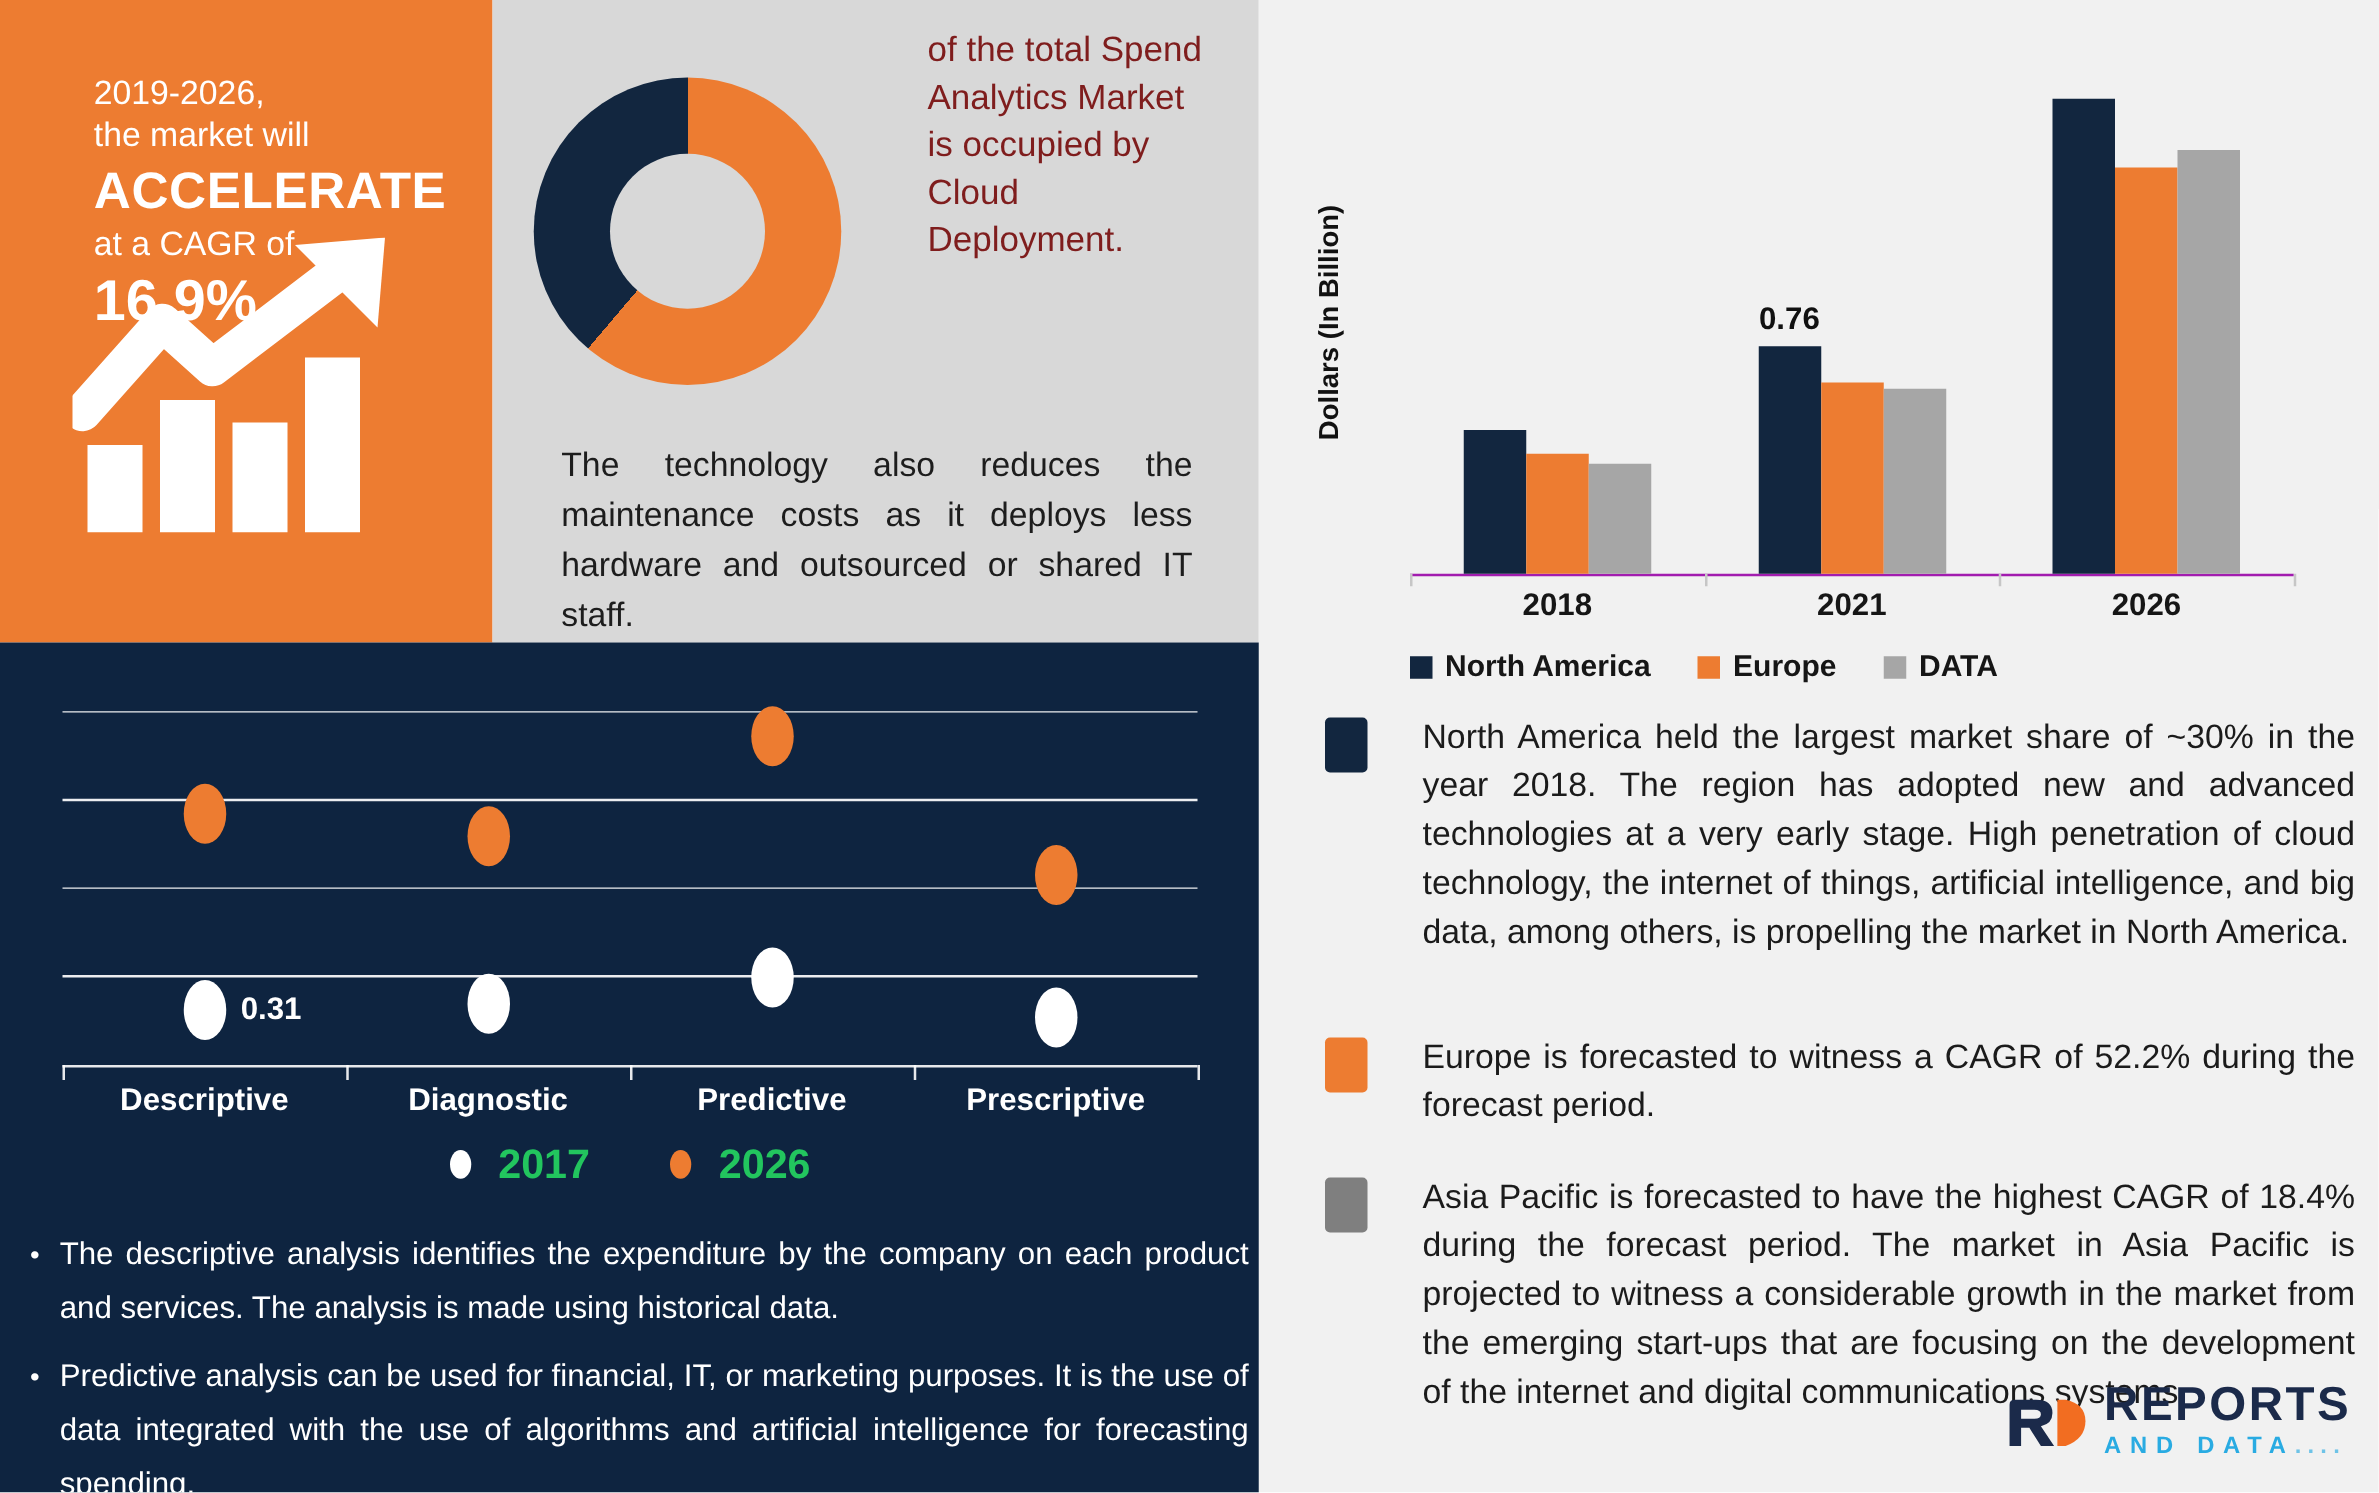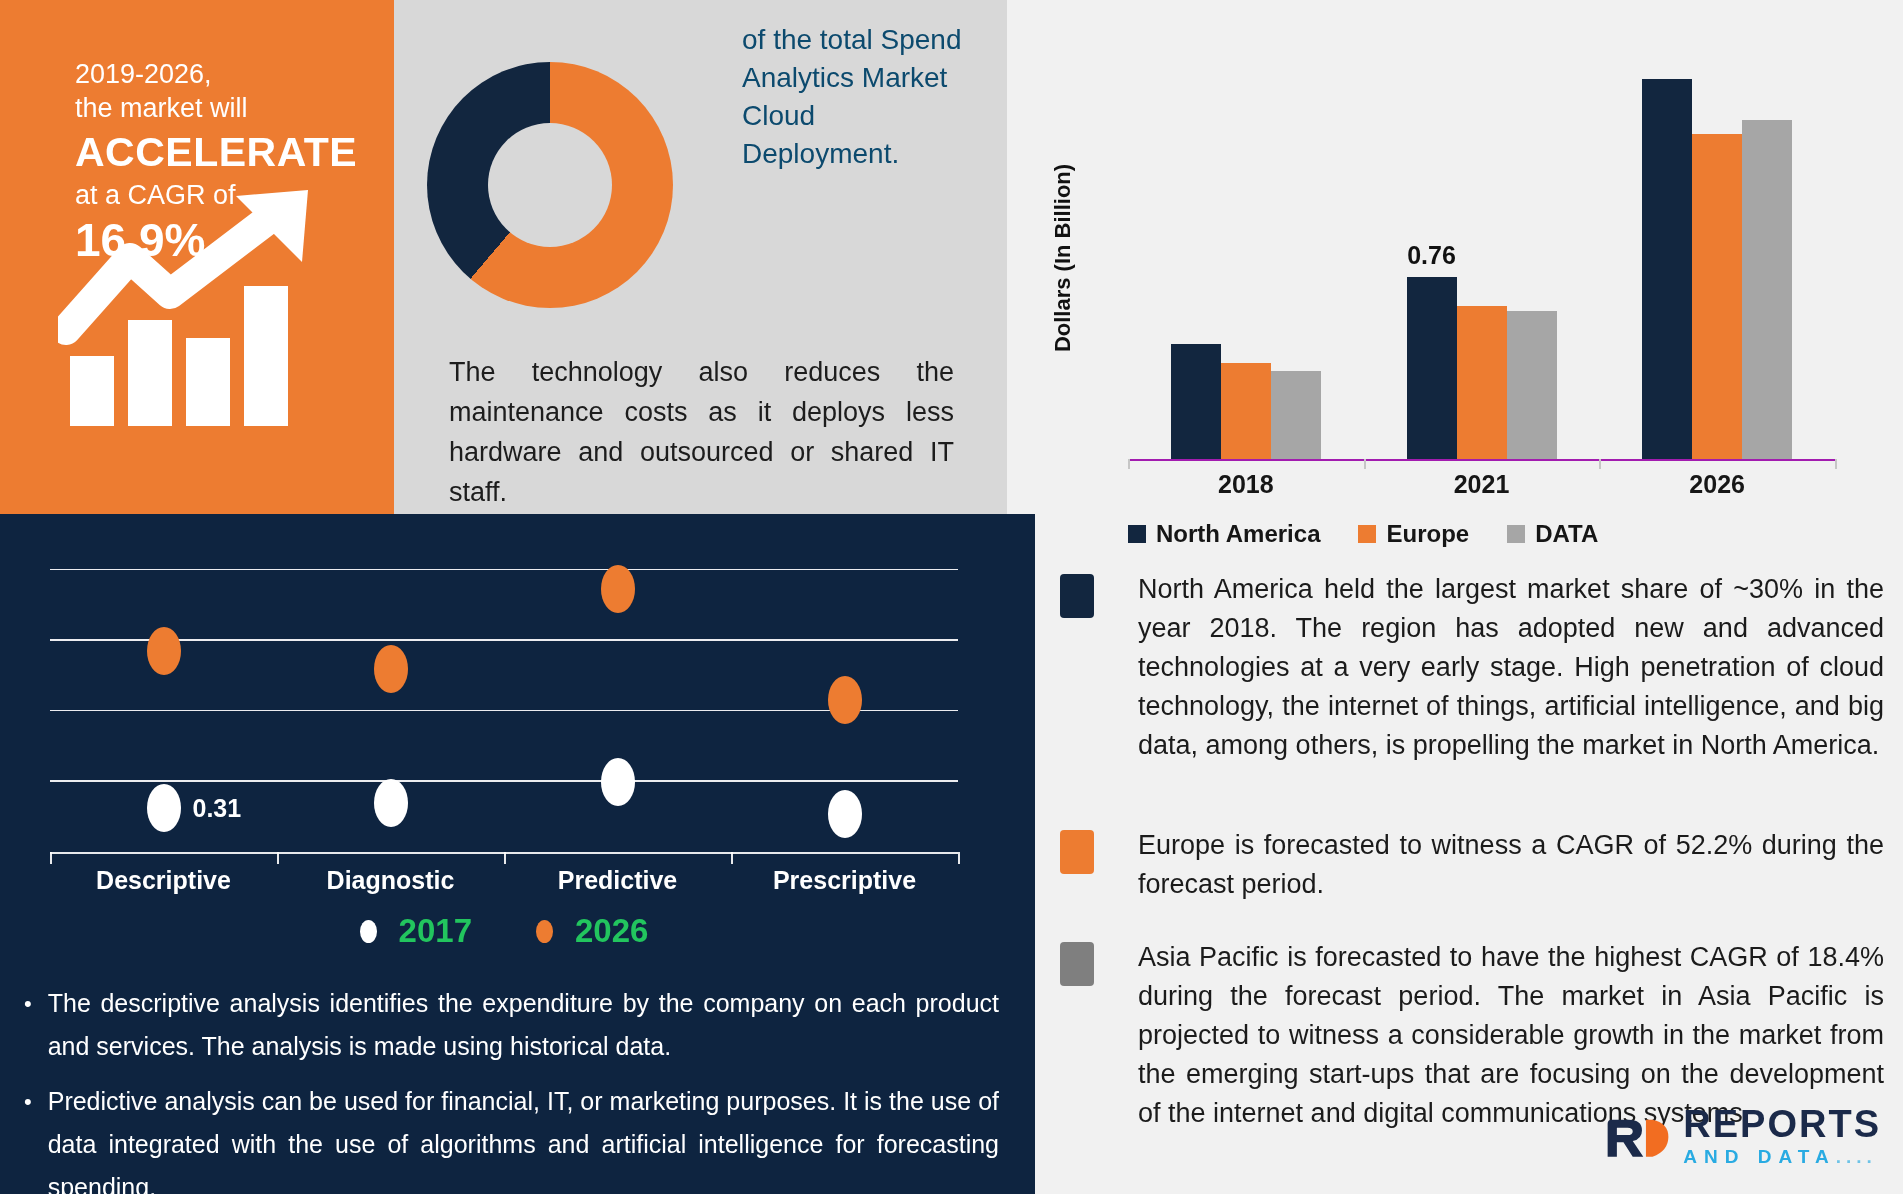--- a/index.html
+++ b/index.html
@@ -2,36 +2,36 @@
 <html><head>
 <meta charset="utf-8">
 <style>
   html,body{margin:0;padding:0;background:#ffffff;}
   .canvas{position:relative;width:1903px;height:1194px;overflow:hidden;
           font-family:"Liberation Sans", sans-serif;}
   
   .panel-orange{position:absolute;left:0;top:0;width:394px;height:514px;background:#ed7c31;}
   .panel-donut{position:absolute;left:394px;top:0;width:613px;height:514px;background:#d8d8d8;}
   .panel-right{position:absolute;left:1007px;top:0;width:896px;height:1194px;background:#f1f1f1;}
-  .panel-navy{position:absolute;left:0;top:514px;width:1007px;height:680px;background:#0e2440;padding-left:28px;}
+  .panel-navy{position:absolute;left:0;top:514px;width:1007px;height:680px;background:#0e2440;}
 
   
   .acc-text{position:absolute;left:75px;top:58px;color:#ffffff;line-height:1.25;}
   .acc-small{font-size:27px;font-weight:400;}
   .acc-big{font-size:41px;font-weight:700;letter-spacing:.5px;line-height:1.3;}
   .acc-pct{font-size:46px;font-weight:700;line-height:1.2;}
   .growth-icon{position:absolute;left:58px;top:190px;}
 
   
   .donut{position:absolute;left:33px;top:62px;width:246px;height:246px;border-radius:50%;}
   .donut-hole{position:absolute;left:50%;top:50%;width:124px;height:124px;border-radius:50%;
               background:#d8d8d8;transform:translate(-50%,-50%);}
   .donut-headline{position:absolute;left:348px;top:20px;width:248px;}
   .donut-pct{color:#ed7c31;font-size:47px;font-weight:700;}
-  .donut-line{color:#0c4a6e;font-size:28px;line-height:37px;margin-top:1px;}
+  .donut-line{color:#7f1d1d;font-size:28px;line-height:37px;margin-top:1px;}
   .donut-par{position:absolute;left:55px;top:352px;width:505px;color:#1d1d1d;
              font-size:27px;line-height:40px;text-align:justify;}
 
   
   .bar-ylab{position:absolute;left:56px;top:258px;transform:translate(-50%,-50%) rotate(-90deg);
             font-weight:700;font-size:22px;color:#111;white-space:nowrap;}
   .bar-plot{position:absolute;left:121px;top:60px;width:707px;height:399px;
             border-bottom:2px solid #a21caf;}
   .bar-groups{display:flex;height:100%;}
   .bar-cell{flex:1;display:flex;align-items:flex-end;justify-content:center;height:100%;}
@@ -103,20 +103,21 @@
     </svg>
   </div>
 
   <div class="panel-donut">
     <div class="donut" style="background: conic-gradient(rgb(237, 124, 49) 0deg, rgb(237, 124, 49) 61.2%, rgb(18, 38, 63) 61.2%, rgb(18, 38, 63) 100%);">
       <div class="donut-hole"></div>
     </div>
     <div class="donut-headline">
       <div class="donut-line">of the total Spend</div>
       <div class="donut-line">Analytics Market</div>
+      <div class="donut-line">is occupied by</div>
       <div class="donut-line">Cloud</div>
       <div class="donut-line">Deployment.</div>
     </div>
     <div class="donut-par">The technology also reduces the maintenance costs as it deploys less hardware and outsourced or shared IT staff.</div>
   </div>
 
   <div class="panel-right">
     <div class="bar-ylab">Dollars (In Billion)</div>
 
     <div class="bar-plot">

